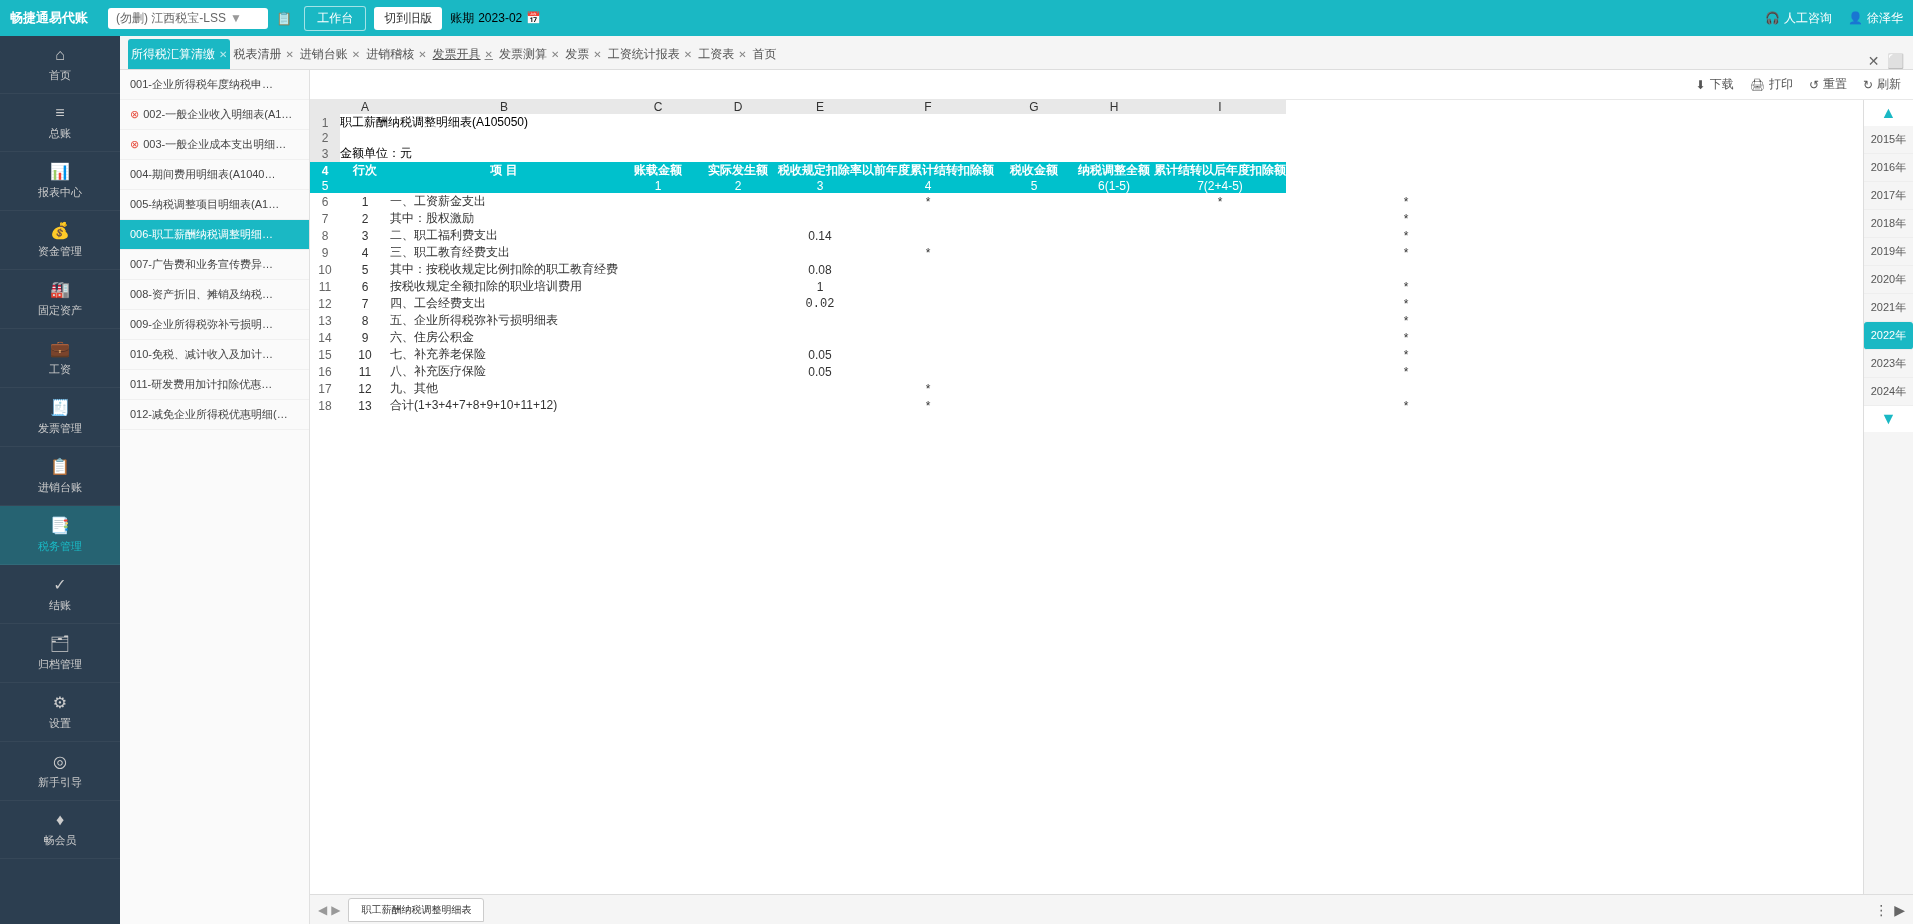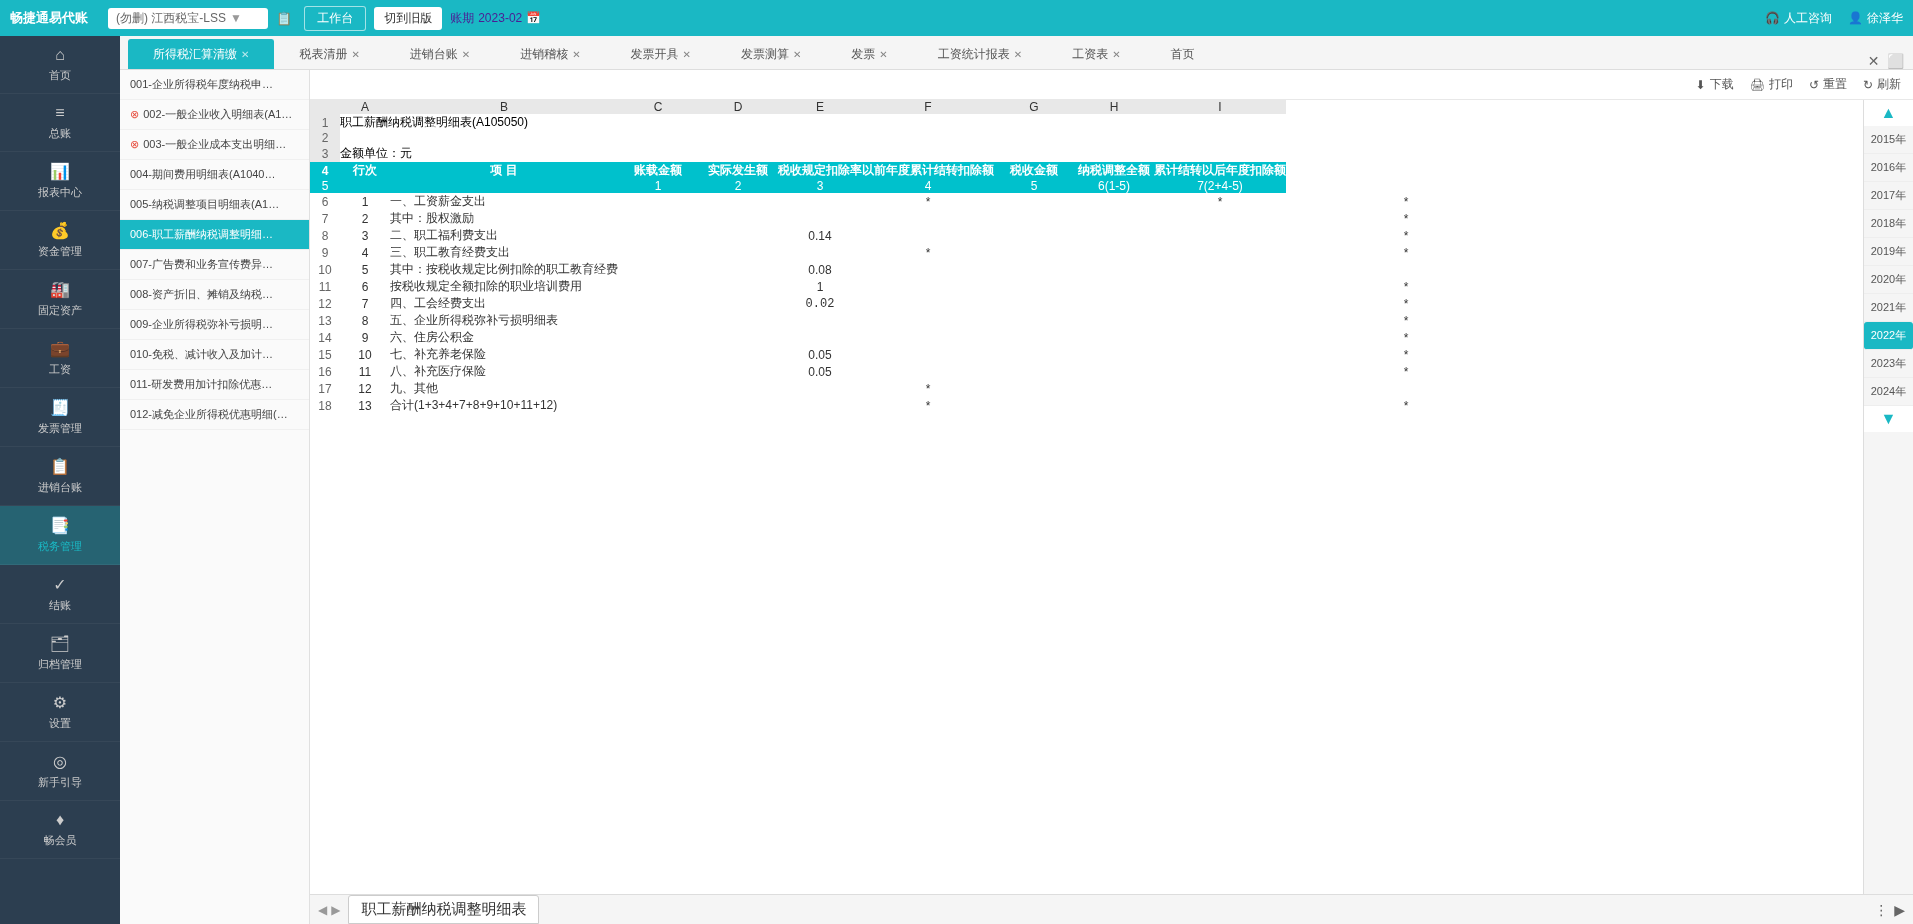--- a/index.html
+++ b/index.html
@@ -44,21 +44,21 @@
     }
     .btn-switch {
       background: white;
       color: #333;
       border: none;
       border-radius: 3px;
       padding: 3px 10px;
       cursor: pointer;
       font-size: 12px;
     }
-    .top-bar-period { color: #4c1d95; font-size: 12px; display: flex; align-items: center; gap: 4px; margin-left: 8px; }
+    .top-bar-period { color: #000000; font-size: 12px; display: flex; align-items: center; gap: 4px; margin-left: 8px; }
     .top-bar-right { margin-left: auto; display: flex; align-items: center; gap: 16px; color: white; font-size: 12px; }
     .top-bar-right .user { display: flex; align-items: center; gap: 4px; }
 
     
     .main-layout { display: flex; flex: 1; overflow: hidden; }
 
     
     .sidebar {
       width: 120px;
       background: #2c3e50;
@@ -88,21 +88,21 @@
     .tab-bar {
       height: 34px;
       background: #f5f5f5;
       border-bottom: 1px solid #ddd;
       display: flex;
       align-items: flex-end;
       padding: 0 8px;
       flex-shrink: 0;
     }
     .tab {
-      padding: 6px 24px;
+      padding: 6px 2px;
       font-size: 12px;
       cursor: pointer;
       border: 1px solid transparent;
       border-bottom: none;
       border-radius: 3px 3px 0 0;
       display: flex;
       align-items: center;
       gap: 4px;
       color: #555;
       background: transparent;
@@ -244,21 +244,21 @@
       height: 30px;
       background: #f5f5f5;
       border-top: 1px solid #ddd;
       display: flex;
       align-items: center;
       padding: 0 8px;
       flex-shrink: 0;
     }
     .sheet-tab {
       padding: 4px 12px;
-      font-size: 15px;
+      font-size: 10px;
       background: white;
       border: 1px solid #ccc;
       border-radius: 3px 3px 0 0;
       cursor: pointer;
       color: #333;
     }
     .nav-arrows { display: flex; gap: 4px; margin-right: 8px; color: #999; font-size: 12px; }
     .sheet-tab-actions { margin-left: auto; display: flex; gap: 6px; color: #666; font-size: 14px; cursor: pointer; }
   </style>
 </head>
@@ -366,21 +366,21 @@
             <span class="close-x">✕</span>
           </div>
           <div class="tab" style="order: -1;">
             <span>进销台账</span>
             <span class="close-x">✕</span>
           </div>
           <div class="tab" style="order: -1;">
             <span>进销稽核</span>
             <span class="close-x">✕</span>
           </div>
-          <div class="tab" style="order: -1;">
+          <div class="tab" style="order: -1; text-decoration: underline;">
             <span>发票开具</span>
             <span class="close-x">✕</span>
           </div>
           <div class="tab" style="order: -1;">
             <span>发票测算</span>
             <span class="close-x">✕</span>
           </div>
           <div class="tab" style="order: -1;">
             <span>发票</span>
             <span class="close-x">✕</span>

